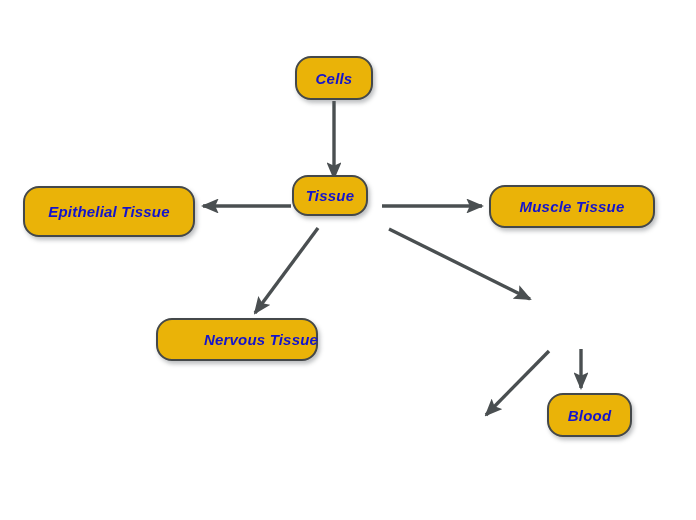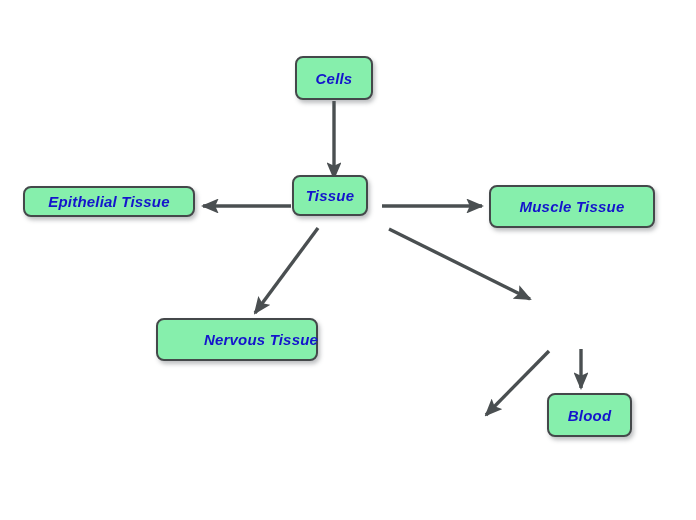--- a/index.html
+++ b/index.html
@@ -23,40 +23,40 @@
     width: 696px;
     height: 520px;
     pointer-events: none;
   }
   .node {
     position: absolute;
     box-sizing: border-box;
     display: flex;
     align-items: center;
     justify-content: center;
-    background: #86efac;
+    background: #eab308;
     border: 2px solid #44484a;
-    border-radius: 8px;
+    border-radius: 16px;
     box-shadow: 2px 3px 4px rgba(90, 95, 100, 0.40);
     z-index: 2;
   }
   .node-label {
     color: #1414cc;
     font-family: "Liberation Sans", sans-serif;
     font-weight: bold;
     font-style: italic;
     font-size: 15px;
     letter-spacing: 0.2px;
     white-space: nowrap;
     line-height: 1;
   }
   
   #node-cells        { left: 295px; top: 56px;  width: 78px;  height: 44px; }
   #node-tissue       { left: 292px; top: 175px; width: 76px;  height: 41px; }
-  #node-epithelial   { left: 23px;  top: 186px; width: 172px; height: 31px; }
+  #node-epithelial   { left: 23px;  top: 186px; width: 172px; height: 51px; }
   #node-muscle       { left: 489px; top: 185px; width: 166px; height: 43px; }
   #node-nervous      { left: 156px; top: 318px; width: 162px; height: 43px; padding-left: 48px; }
   #node-connective   { left: 487px; top: 302px; width: 183px; height: 44px; }
   #node-ligaments    { left: 390px; top: 420px; width: 124px; height: 43px; }
   #node-blood        { left: 547px; top: 393px; width: 85px;  height: 44px; }
 </style>
 </head>
 <body>
 
 <div id="canvas">

